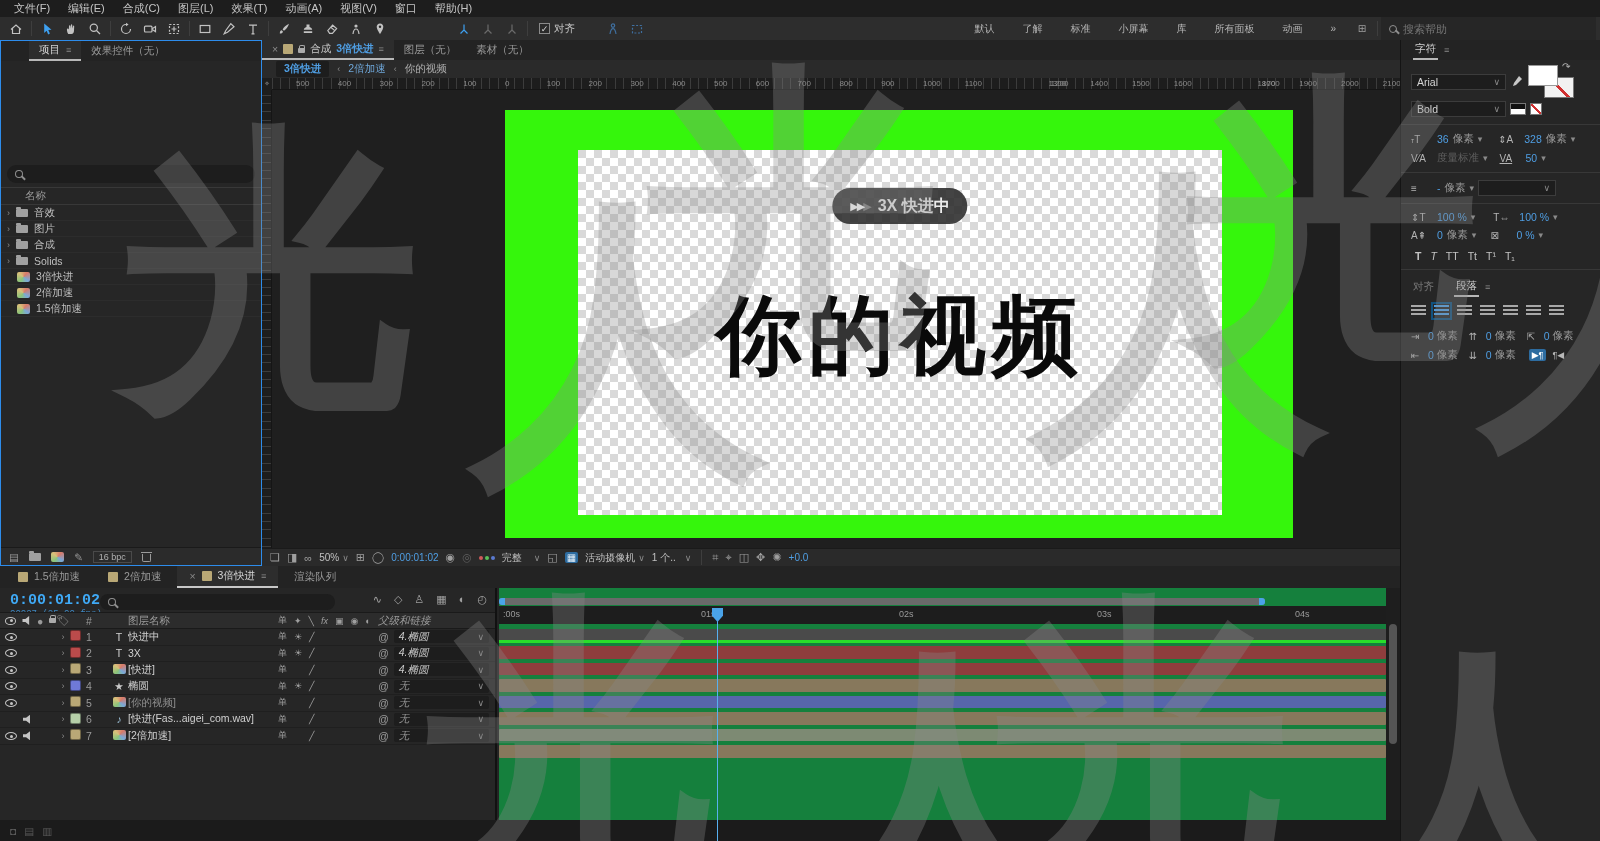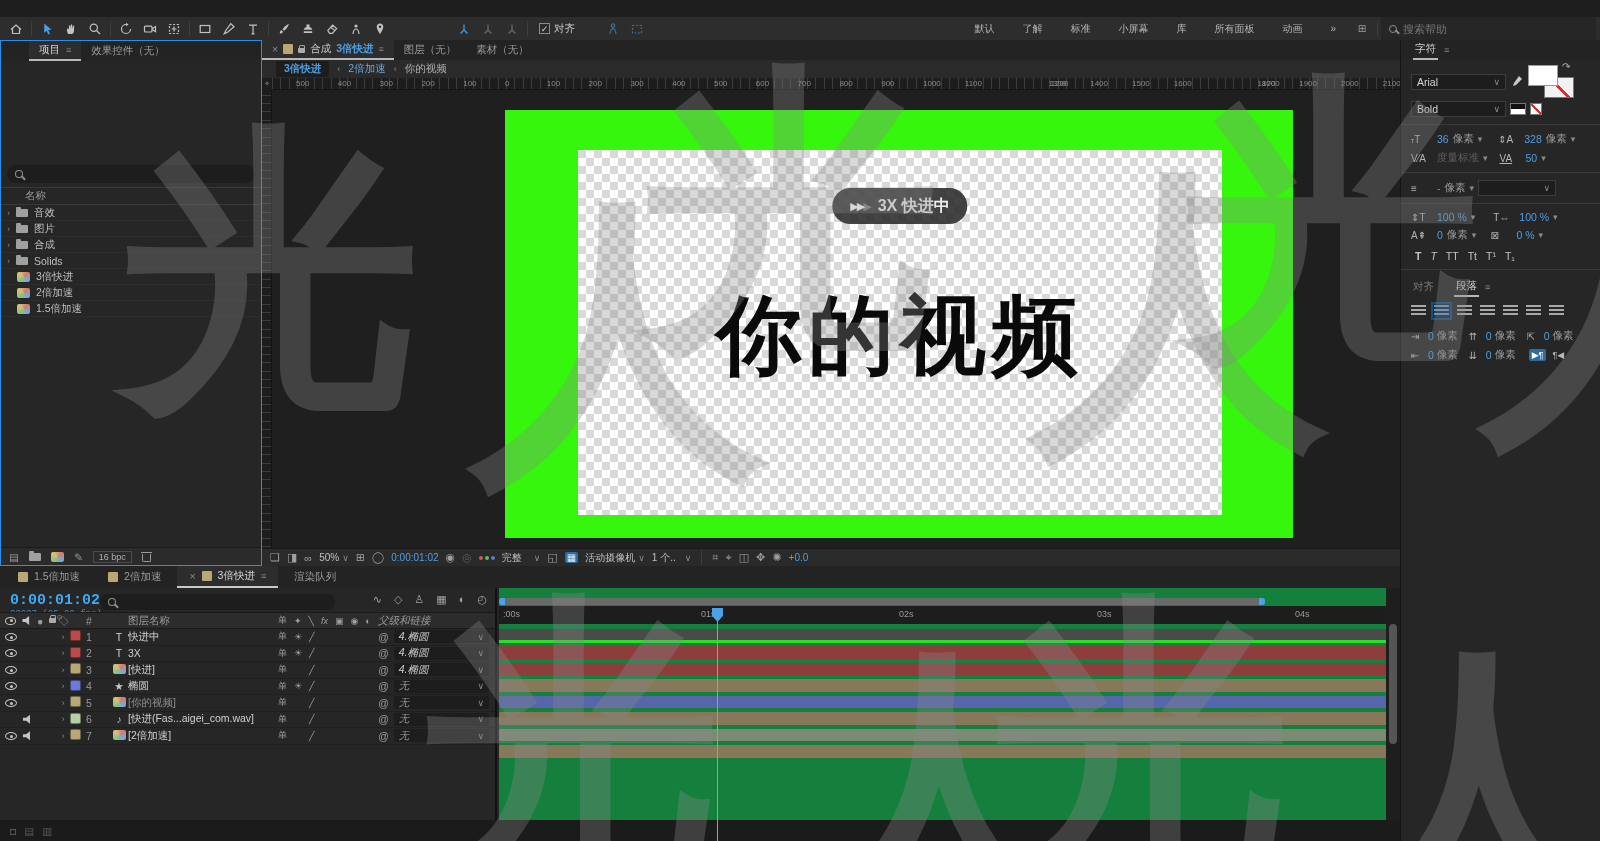--- a/index.html
+++ b/index.html
@@ -142,20 +142,31 @@
 
   
   .wm { position:absolute; font-size:300px; font-weight:bold; color:#8a8a8a; opacity:.33; z-index:40; pointer-events:none; line-height:1;
     font-family:"Liberation Sans","DejaVu Sans",sans-serif; }
 </style>
 </head>
 <body>
 
 <div id="app">
 
+  <div id="menubar" class="abs">
+    <span class="menu-item">文件(F)</span>
+    <span class="menu-item">编辑(E)</span>
+    <span class="menu-item">合成(C)</span>
+    <span class="menu-item">图层(L)</span>
+    <span class="menu-item">效果(T)</span>
+    <span class="menu-item">动画(A)</span>
+    <span class="menu-item">视图(V)</span>
+    <span class="menu-item">窗口</span>
+    <span class="menu-item">帮助(H)</span>
+  </div>
 
   <div id="toolbar" class="abs">
     <span class="tool">
         <svg width="14" height="14">
           <path d="M2 7.5 L7 3 L12 7.5 M3.5 6.8 V11.5 H10.5 V6.8"></path>
         </svg>
       </span>
     <span class="tsep"></span>
     <span class="tool">
         <svg width="14" height="14">

